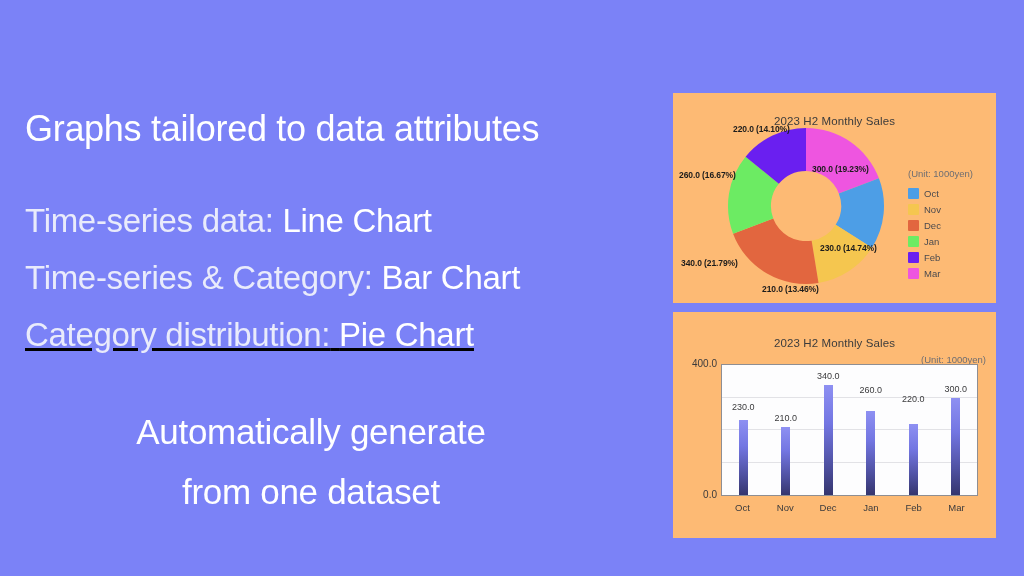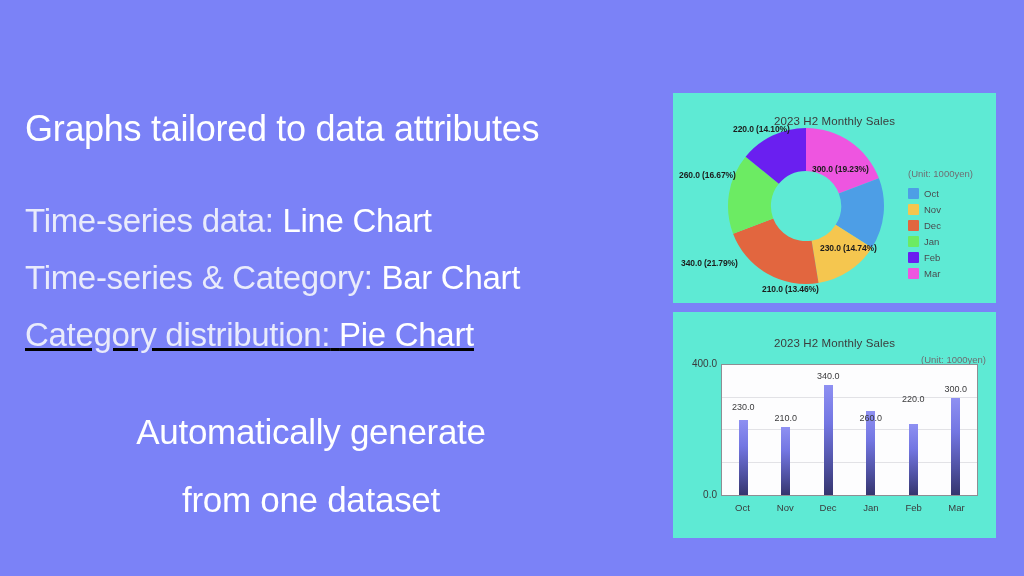--- a/index.html
+++ b/index.html
@@ -40,26 +40,26 @@
   .footer-line {
     position:absolute;
     width:670px;
     text-align:center;
     font-size:35px;
     color:#ffffff;
     letter-spacing:-0.3px;
     white-space:nowrap;
   }
   #footer-1 { top:412px; padding-right:48px; }
-  #footer-2 { top:472px; padding-right:48px;margin-top:8px; }
+  #footer-2 { top:472px; padding-right:48px; }
 
   
   .card {
     position:absolute;
-    background:#5eead4;
+    background:#fdba74;
     overflow:hidden;
   }
   #pie-card { left:673px; top:93px;  width:323px; height:210px; }
   #bar-card { left:673px; top:312px; width:323px; height:226px; }
 
   .card-title {
     position:absolute;
     width:100%;
     text-align:center;
     font-size:11.5px;
@@ -269,21 +269,21 @@
         </div>
         <div class="bar-col">
           <div class="bar-value" style="bottom: 72.25px;">210.0</div>
           <div class="bar-rect" style="height: 68.25px;"></div>
         </div>
         <div class="bar-col">
           <div class="bar-value" style="bottom: 114.5px; margin-top: 28px;">340.0</div>
           <div class="bar-rect" style="height: 110.5px;"></div>
         </div>
         <div class="bar-col">
-          <div class="bar-value" style="bottom: 72px;">260.0</div>
+          <div class="bar-value" style="bottom: 100px;">260.0</div>
           <div class="bar-rect" style="height: 84.5px;"></div>
         </div>
         <div class="bar-col">
           <div class="bar-value" style="bottom: 91px; text-align: right;">220.0</div>
           <div class="bar-rect" style="height: 71.5px;"></div>
         </div>
         <div class="bar-col">
           <div class="bar-value" style="bottom: 101.5px;">300.0</div>
           <div class="bar-rect" style="height: 97.5px;"></div>
         </div>

